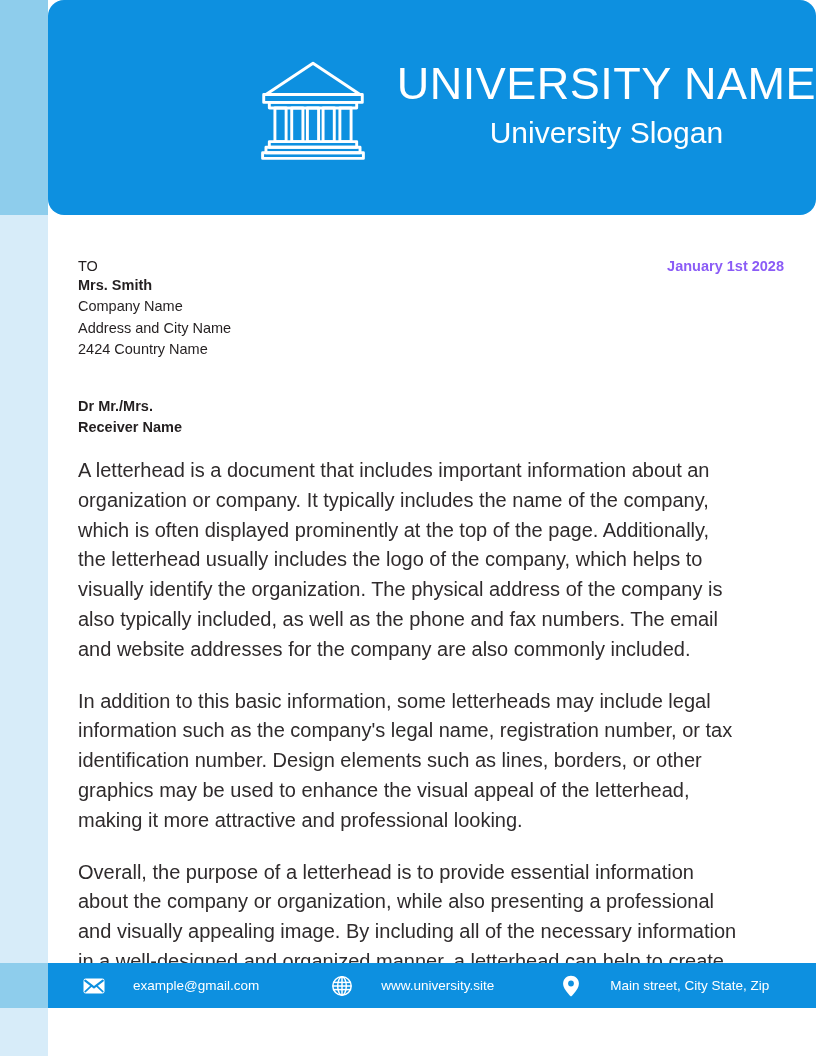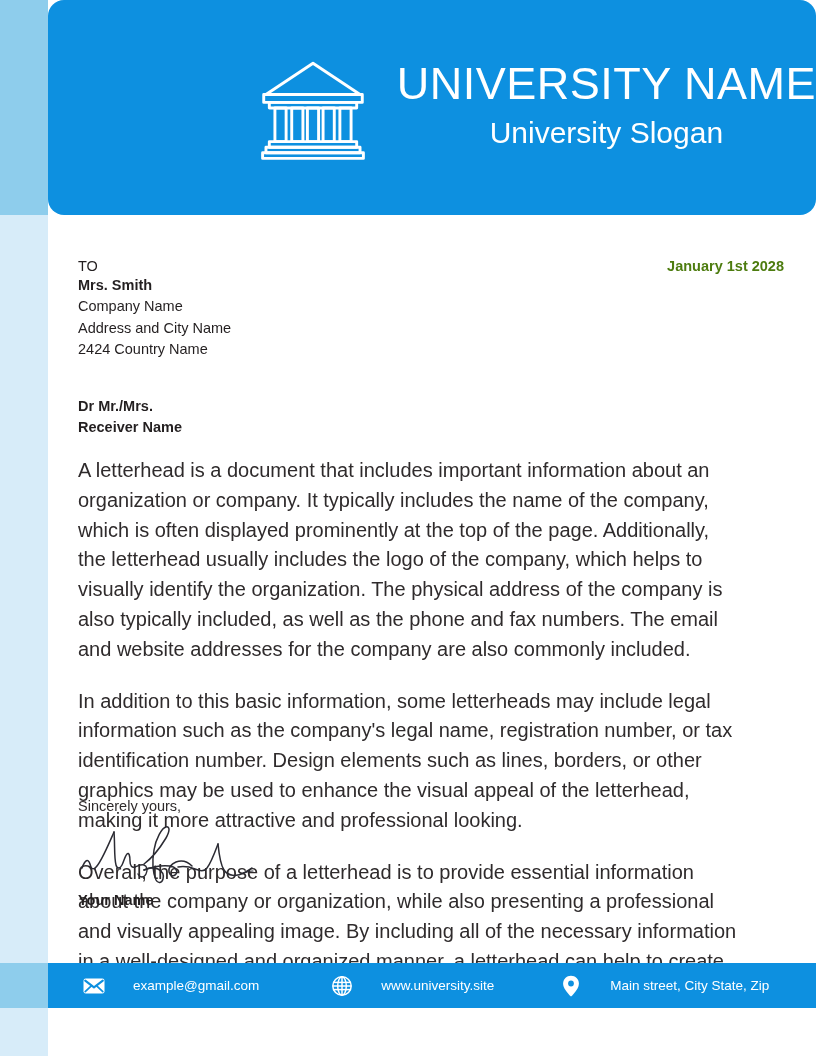--- a/index.html
+++ b/index.html
@@ -114,21 +114,21 @@
     gap: 28px;
   }
   .to-label {
     font-size: 14.5px;
     color: #231f20;
     font-weight: 400;
     line-height: 1.52;
   }
   .letter-date {
     font-size: 14.5px;
-    color: #4d7c0f;
+    color: #8b5cf6;
     font-weight: 700;
     line-height: 1.52;
   }
 
   .recipient {
     position: absolute;
     left: 30px;
     top: 60px;
     width: 500px;
   }
@@ -287,42 +287,20 @@
       <div class="salutation-line">Dr Mr./Mrs.</div>
       <div class="salutation-line">Receiver Name</div>
     </div>
 
     <div class="body-copy">
       <p>A letterhead is a document that includes important information about an organization or company. It typically includes the name of the company, which is often displayed prominently at the top of the page. Additionally, the letterhead usually includes the logo of the company, which helps to visually identify the organization. The physical address of the company is also typically included, as well as the phone and fax numbers. The email and website addresses for the company are also commonly included.</p>
       <p>In addition to this basic information, some letterheads may include legal information such as the company's legal name, registration number, or tax identification number. Design elements such as lines, borders, or other graphics may be used to enhance the visual appeal of the letterhead, making it more attractive and professional looking.</p>
       <p>Overall, the purpose of a letterhead is to provide essential information about the company or organization, while also presenting a professional and visually appealing image. By including all of the necessary information in a well-designed and organized manner, a letterhead can help to create a positive first impression and establish the credibility of the organization.</p>
     </div>
 
-    <div class="closing">
-      <div class="closing-text">Sincerely yours,</div>
-      <div class="signature-wrap">
-        <svg class="signature-svg" viewBox="0 0 180 68" fill="none" stroke="#2b2b33" stroke-linecap="round" stroke-linejoin="round">
-          <path d="M4 50 C7 42 10 40 12 46 C13 50 14 52 17 50 C22 47 29 30 36 14" stroke-width="1.5"></path>
-          <path d="M36 14 C37 26 36 40 38 47 C39 51 42 51 44 47 C46 43 47 38 49 36
-                   C51 34 52 38 52 43 C52 48 54 50 57 49" stroke-width="1.5"></path>
-          <path d="M57 49 C60 48 63 46 66 47 C69 48 70 52 68 56 C66 60 62 60 60 56" stroke-width="1.4"></path>
-          <path d="M66 46 C74 40 82 30 88 20 C92 13 92 8 88 9 C84 10 78 20 76 32
-                   C74 44 75 55 78 62 C80 66 84 65 85 61 C86 57 84 53 80 51
-                   C76 49 70 50 66 52" stroke-width="1.5"></path>
-          <path d="M66 52 C74 49 84 47 92 48 C98 49 100 53 98 56 C96 59 92 58 91 54
-                   C90 50 93 46 98 44 C104 42 110 44 114 48" stroke-width="1.5"></path>
-          <path d="M100 49 C106 48 112 49 117 51 C122 53 126 54 129 50
-                   C133 45 137 34 140 26" stroke-width="1.5"></path>
-          <path d="M140 26 C141 36 142 46 146 52 C150 58 158 59 166 55
-                   C170 53 172 51 174 50" stroke-width="1.5"></path>
-          <path d="M165 55 C169 54 172 53 175 53" stroke-width="1.2"></path>
-        </svg>
-      </div>
-      <div class="signer-name">Your Name</div>
-    </div>
 
   </div>
 
   <div class="footer">
 
     <div class="footer-item email">
       <span>
         <svg class="footer-icon" viewBox="0 0 24 24">
           <rect x="1.5" y="4.5" width="21" height="15" rx="2.2" fill="#ffffff"></rect>
           <path d="M3.2 6.6 L12 13.4 L20.8 6.6" fill="none" stroke="#0d90e0" stroke-width="2.1" stroke-linecap="round" stroke-linejoin="round"></path>

